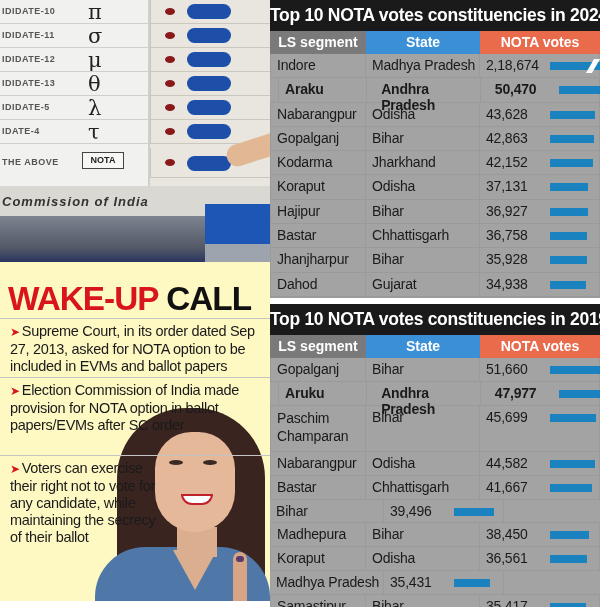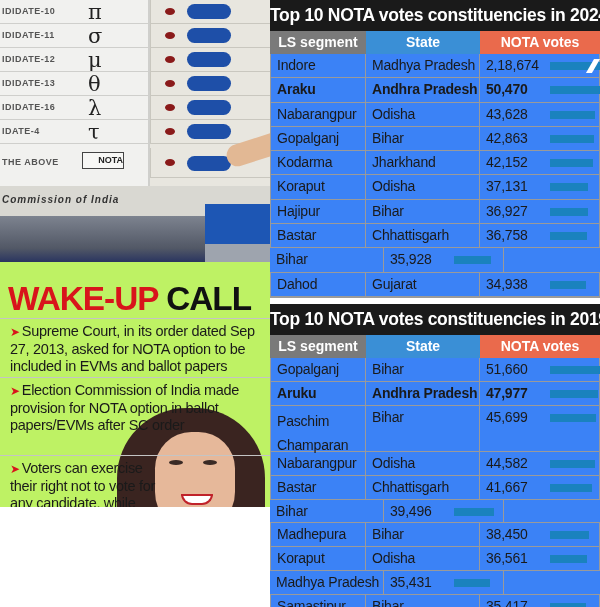--- a/index.html
+++ b/index.html
@@ -1,34 +1,34 @@
 <!DOCTYPE html>
 <html><head>
 <meta charset="utf-8">
 <style>
   * { box-sizing: border-box; margin: 0; padding: 0; }
   html, body { width: 600px; height: 607px; overflow: hidden; background: #ffffff; }
   body { font-family: "Liberation Sans", "DejaVu Sans", sans-serif; position: relative; }
 
   
-  .left { position: absolute; left: 0; top: 0; width: 270px; height: 507px; background: #bef264; overflow: hidden; padding-left: 32px; }
+  .left { position: absolute; left: 0; top: 0; width: 270px; height: 601px; background: #fef9c3; overflow: hidden; padding-left: 32px; }
 
   .evm { position: absolute; left: 0; top: 0; width: 270px; height: 262px; background: #9ea4ae; overflow: hidden; }
   .evm .paper { position: absolute; left: 0; top: 0; width: 150px; height: 186px; background: #f1f1ef; border-right: 2px solid #cfcfcc; }
   .evm .prow { position: absolute; left: 0; width: 148px; height: 24px; border-bottom: 1px solid #cfcfcc; }
   .evm .plabel { position: absolute; left: 2px; top: 6px; font-size: 9px; color: #555; letter-spacing: 0.5px; font-weight: bold; white-space: nowrap; }
   .evm .psym { position: absolute; left: 88px; top: 0px; font-family: "DejaVu Serif", serif; font-size: 21px; color: #222; }
-  .evm .nota-box { position: absolute; left: 82px; top: 4px; width: 42px; height: 17px; border: 1px solid #444; background: #f7f7f5; font-size: 9px; font-weight: bold; color: #222; text-align: right; line-height: 15px; }
+  .evm .nota-box { position: absolute; left: 82px; top: 4px; width: 42px; height: 17px; border: 1px solid #444; background: #f7f7f5; font-size: 9px; font-weight: bold; color: #222; text-align: center; line-height: 15px; }
   .evm .unit { position: absolute; left: 150px; top: 0; width: 120px; height: 186px; background: #e8e6df; }
   .evm .urow { position: absolute; left: 0; width: 120px; height: 24px; border-bottom: 1px solid #c9c7bf; border-left: 1px solid #c9c7bf; }
   .evm .led { position: absolute; left: 14px; top: 8px; width: 10px; height: 7px; border-radius: 50%; background: #8a1a1a; }
   .evm .btn { position: absolute; left: 36px; top: 4px; width: 44px; height: 15px; border-radius: 8px; background: #1e4fa8; }
   .evm .finger { position: absolute; left: 226px; top: 140px; width: 50px; height: 22px; border-radius: 12px 0 0 12px; background: #e2b894; transform: rotate(-18deg); }
   .evm .brand-bar { position: absolute; left: 0; top: 186px; width: 270px; height: 30px; background: #d9d8d2; }
-  .evm .brand { position: absolute; left: 2px; top: 194px; font-size: 10px; font-weight: bold; font-style: italic; color: #333; letter-spacing: 1px; white-space: nowrap; }
+  .evm .brand { position: absolute; left: 2px; top: 194px; font-size: 13px; font-weight: bold; font-style: italic; color: #333; letter-spacing: 1px; white-space: nowrap; }
   .evm .blue-slot { position: absolute; left: 205px; top: 204px; width: 65px; height: 40px; background: #1d56b4; }
   .evm .base { position: absolute; left: 0; top: 216px; width: 205px; height: 46px; background: linear-gradient(#7d838f, #525866 70%, #2a3560); }
 
   .wake { position: absolute; left: 8px; top: 279px; font-family: "Liberation Sans", sans-serif; font-weight: bold; font-size: 34px; letter-spacing: -1px; line-height: 38px; white-space: nowrap; transform: scaleX(0.98); transform-origin: left; }
   .wake .w1 { color: #d8151b; }
   .wake .w2 { color: #111111; }
 
   .bullet { position: absolute; left: 0; width: 270px; border-top: 1px solid #c4c4c4; padding: 4px 6px 0 10px; font-family: "Liberation Sans", sans-serif; font-size: 14.5px; line-height: 17px; color: #1a1a1a; letter-spacing: -0.3px; }
   .bullet .arrow { color: #d8151b; font-size: 12px; margin-right: 2px; }
   .b1 { top: 318px; height: 57px; }
@@ -50,35 +50,35 @@
 
   
   .right { position: absolute; left: 270px; top: 0; width: 330px; height: 607px; background: #ffffff; }
   .tbl { position: absolute; left: 0; width: 330px; }
   .tbl-title { height: 31px; background: #1a1a1a; color: #ffffff; font-family: "Liberation Sans", sans-serif; font-weight: bold; font-size: 17.5px; line-height: 31px; text-align: center; letter-spacing: -0.3px; white-space: nowrap; }
   .tbl-head { display: flex; height: 23px; }
   .tbl-head div { color: #ffffff; font-weight: bold; font-size: 14px; line-height: 23px; text-align: center; }
   .h-seg { width: 96px; background: #7a7a7a; }
   .h-state { width: 114px; background: #3a8fd6; }
   .h-nota { width: 120px; background: #ea6a4c; }
-  .row { display: flex; border-bottom: 1px solid #9a9a9a; background: #3b82f6; }
+  .row { display: flex; border-bottom: 1px solid #9a9a9a; background: #a3a3a3; }
   .row div { font-size: 14px; color: #1a1a1a; padding-left: 6px; padding-top: 3px; letter-spacing: -0.2px; }
   .row .c-seg { width: 96px; border-right: 1px solid #9a9a9a; border-left: 1px solid #9a9a9a; }
   .row .c-state { width: 114px; border-right: 1px solid #9a9a9a; }
   .row .c-nota { width: 120px; position: relative; border-right: 1px solid #9a9a9a; }
-  .row.bold div { font-weight: bold; }
+  .row.bold div { font-weight: bold; margin-left: 8px; }
   .bar { position: absolute; left: 70px; top: 8px; height: 8px; background: #1a82be; }
   .bar-break { position: absolute; top: 5px; width: 6px; height: 14px; background: #ffffff; transform: skewX(-30deg); }
 
   .t2024 { top: 0; }
   .t2024 .row { height: 24.3px; }
   .t2019 { top: 304px; }
   .t2019 .row { height: 23.9px; }
   .t2019 .row.tall { height: 46px; }
-  .t2019 .row.tall .c-seg { line-height: 24px; }
+  .t2019 .row.tall .c-seg { line-height: 18px; }
   .gap { position: absolute; left: 0; top: 297px; width: 330px; height: 7px; background: #ffffff; border-top: 1px solid #9a9a9a; }
 </style>
 </head>
 <body>
 
 <div class="left">
 
   <div class="evm">
     <div class="paper">
       <div class="prow" style="top:0px">
@@ -91,21 +91,21 @@
       </div>
       <div class="prow" style="top:48px">
         <span class="plabel">IDIDATE-12</span>
         <span class="psym">μ</span>
       </div>
       <div class="prow" style="top:72px">
         <span class="plabel">IDIDATE-13</span>
         <span class="psym">θ</span>
       </div>
       <div class="prow" style="top:96px">
-        <span class="plabel">IDIDATE-16</span>
+        <span class="plabel">IDIDATE-5</span>
         <span class="psym">λ</span>
       </div>
       <div class="prow" style="top:120px">
         <span class="plabel">IDATE-4</span>
         <span class="psym">τ</span>
       </div>
       <div class="prow" style="top:148px; height:28px; border-bottom:none">
         <span class="plabel" style="top:9px">THE ABOVE</span>
         <span class="nota-box">NOTA</span>
       </div>
@@ -221,20 +221,21 @@
           <div class="c-seg">Hajipur</div>
           <div class="c-state">Bihar</div>
           <div class="c-nota"><span>36,927</span><span class="bar" style="background: rgb(26, 130, 190); width: 38px;"></span></div>
         </div>
         <div class="row">
           <div class="c-seg">Bastar</div>
           <div class="c-state">Chhattisgarh</div>
           <div class="c-nota"><span>36,758</span><span class="bar" style="background: rgb(26, 130, 190); width: 37px;"></span></div>
         </div>
         <div class="row">
+          <div class="c-seg">Jhanjharpur</div>
           <div class="c-state">Bihar</div>
           <div class="c-nota"><span>35,928</span><span class="bar" style="background: rgb(26, 130, 190); width: 37px;"></span></div>
         </div>
         <div class="row">
           <div class="c-seg">Dahod</div>
           <div class="c-state">Gujarat</div>
           <div class="c-nota"><span>34,938</span><span class="bar" style="background: rgb(26, 130, 190); width: 36px;"></span></div>
         </div>
       </div>
   </div>

